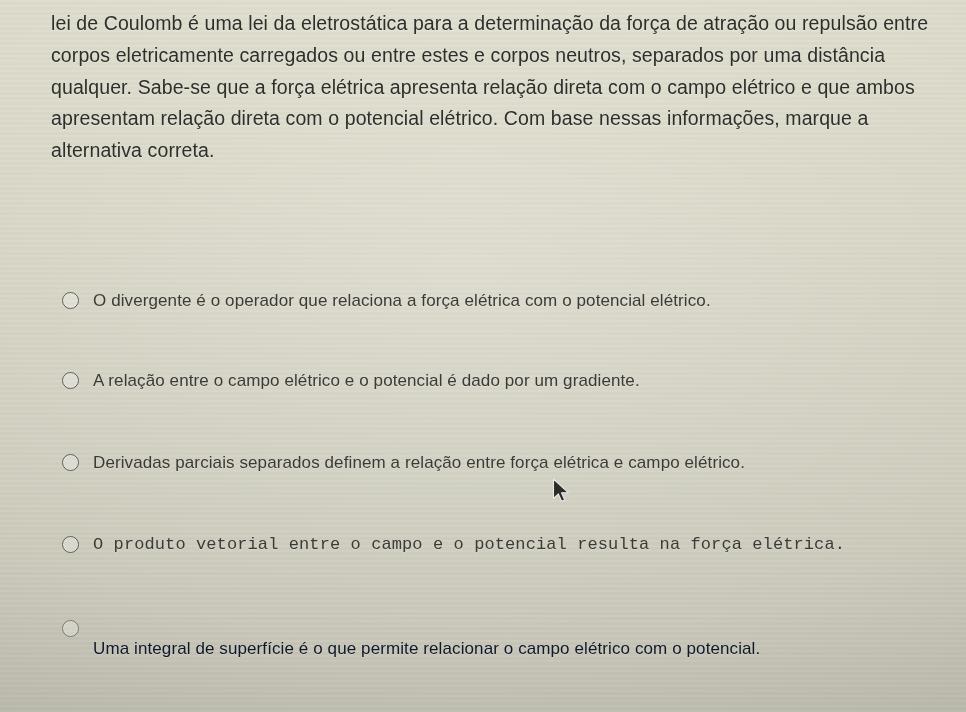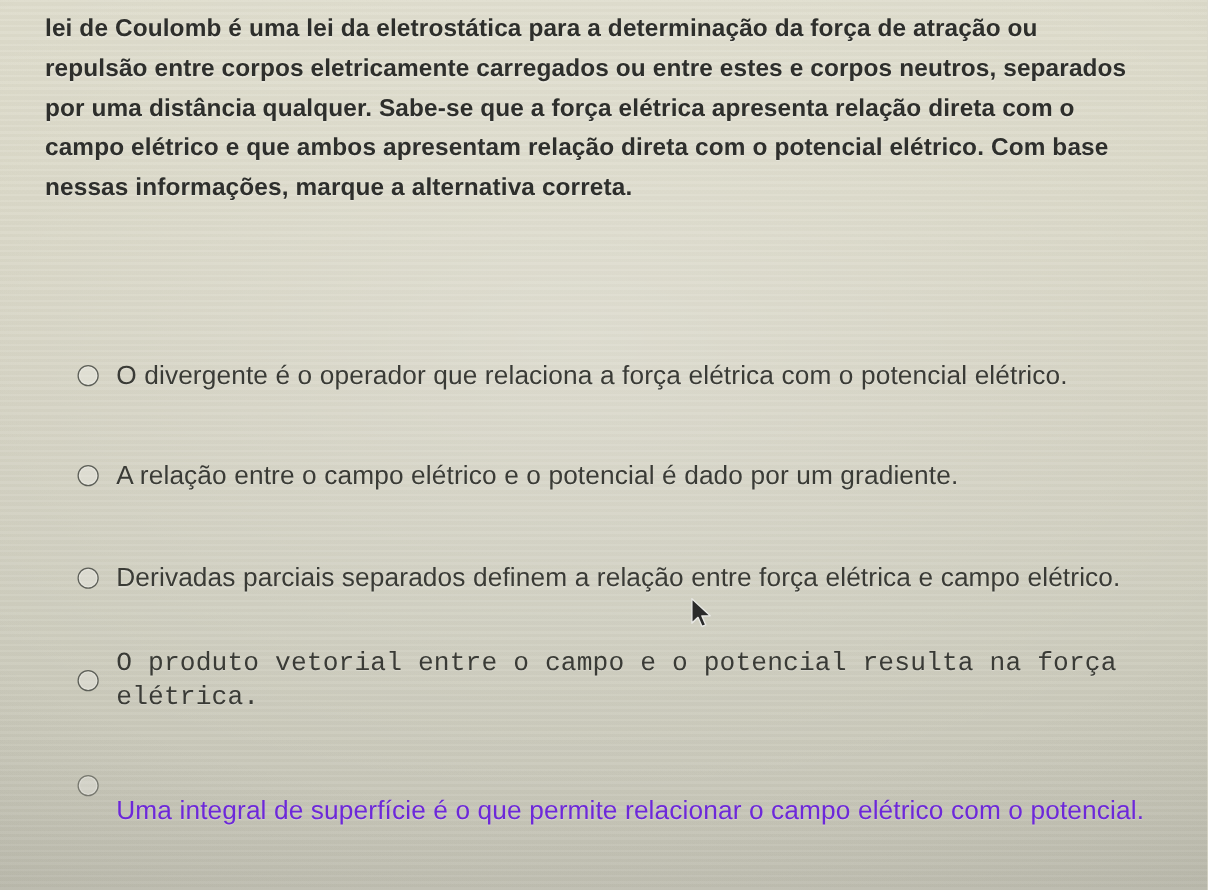--- a/index.html
+++ b/index.html
@@ -41,26 +41,27 @@
   }
 
   .content {
     position: relative;
     z-index: 3;
     padding: 8px 34px 0 36px;
   }
 
   .statement {
     font-size: 19.5px;
-    font-weight: bold;
+    font-weight: normal;
     line-height: 1.63;
     color: #2e2f2c;
     letter-spacing: .1px;
     text-shadow: 0 1px 0 rgba(255,255,255,0.28);
     max-width: 880px;
+    margin-left: 15px;
   }
 
   .options {
     margin-top: 112px;
   }
 
   .option {
     display: flex;
     align-items: center;
     gap: 14px;
@@ -75,27 +76,27 @@
     width: 15px;
     height: 15px;
     border: 1.6px solid #5d5f58;
     border-radius: 50%;
     flex: 0 0 auto;
     background: rgba(255,255,255,0.25);
     box-shadow: inset 0 0 0 1px rgba(255,255,255,0.25);
   }
 
   .option-label {
-    font-size: 21px;
+    font-size: 17px;
     color: #3a3b36;
     line-height: 1.3;
     letter-spacing: .1px;
     text-shadow: 0 1px 0 rgba(255,255,255,0.22);
   }
-  .option.faded .option-label { color: #6d28d9; margin-top: 40px; }
+  .option.faded .option-label { color: #0f172a; margin-top: 40px; }
   .option.faded .radio { border-color: #77786f; }
 
   
   .cursor {
     position: absolute;
     left: 552px;
     top: 478px;
     z-index: 10;
     width: 20px;
     height: 26px;

